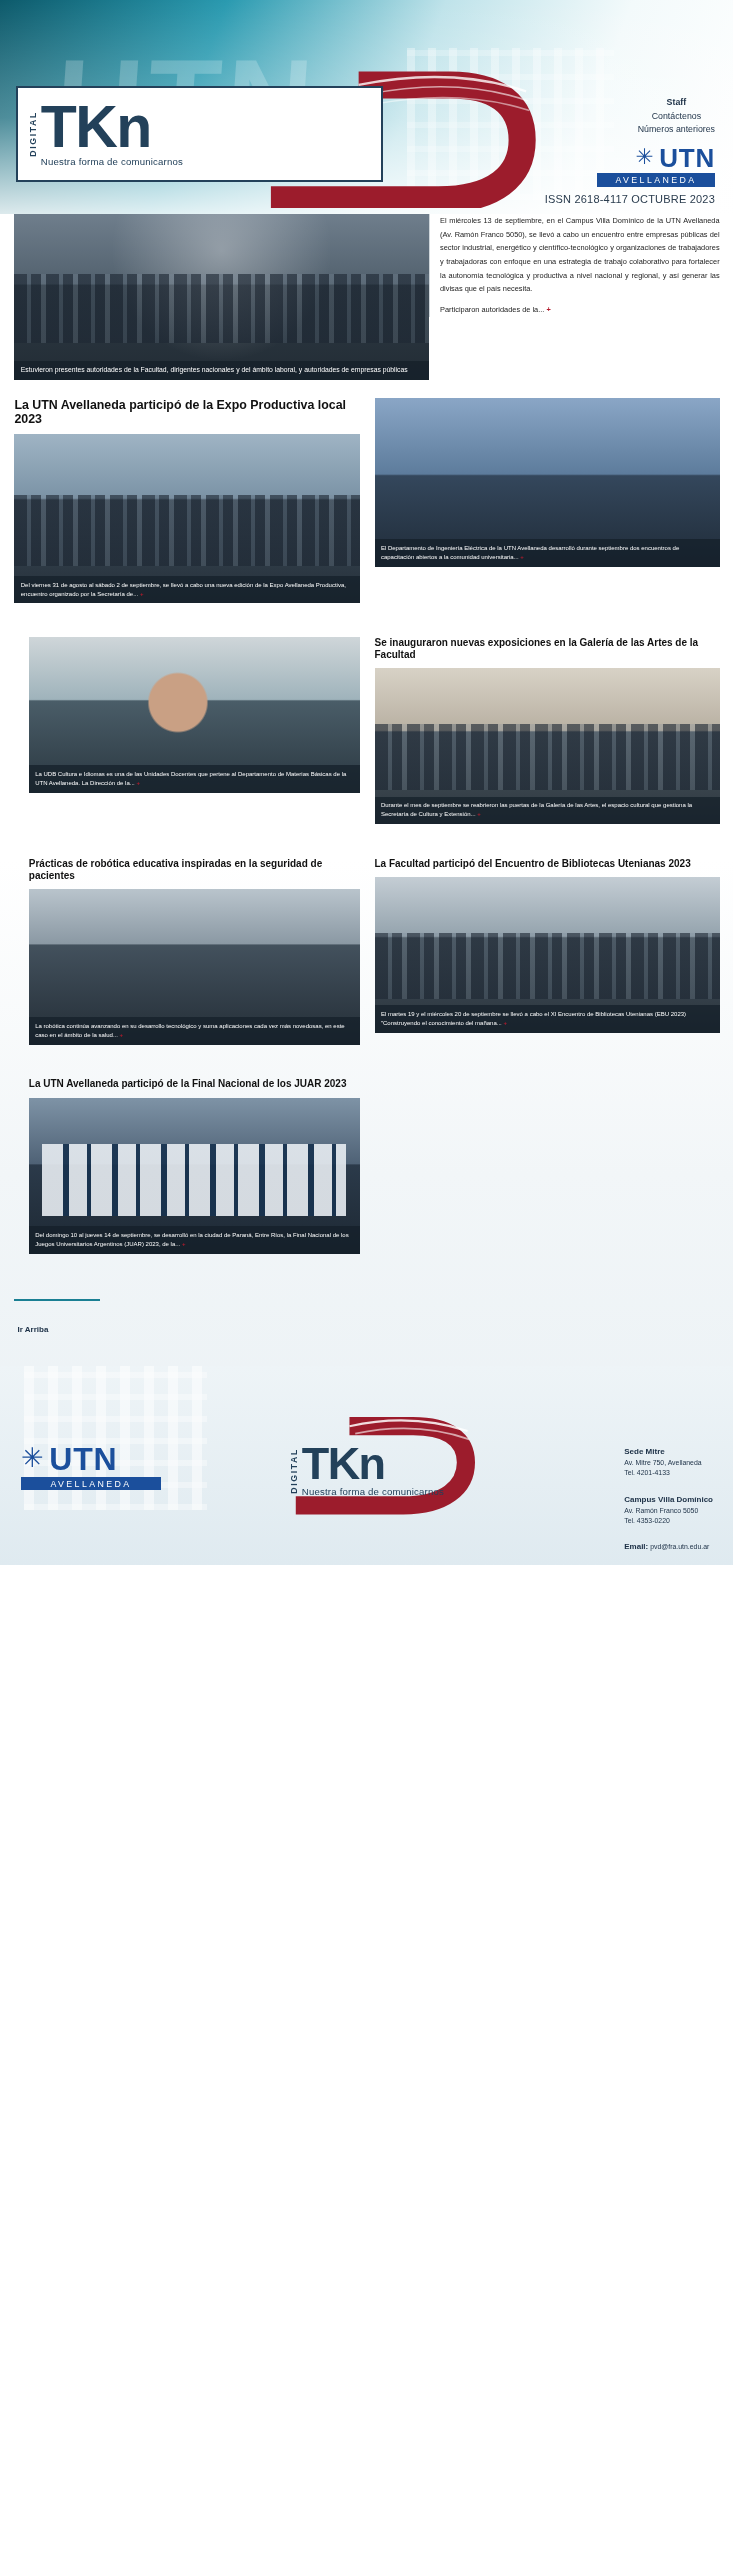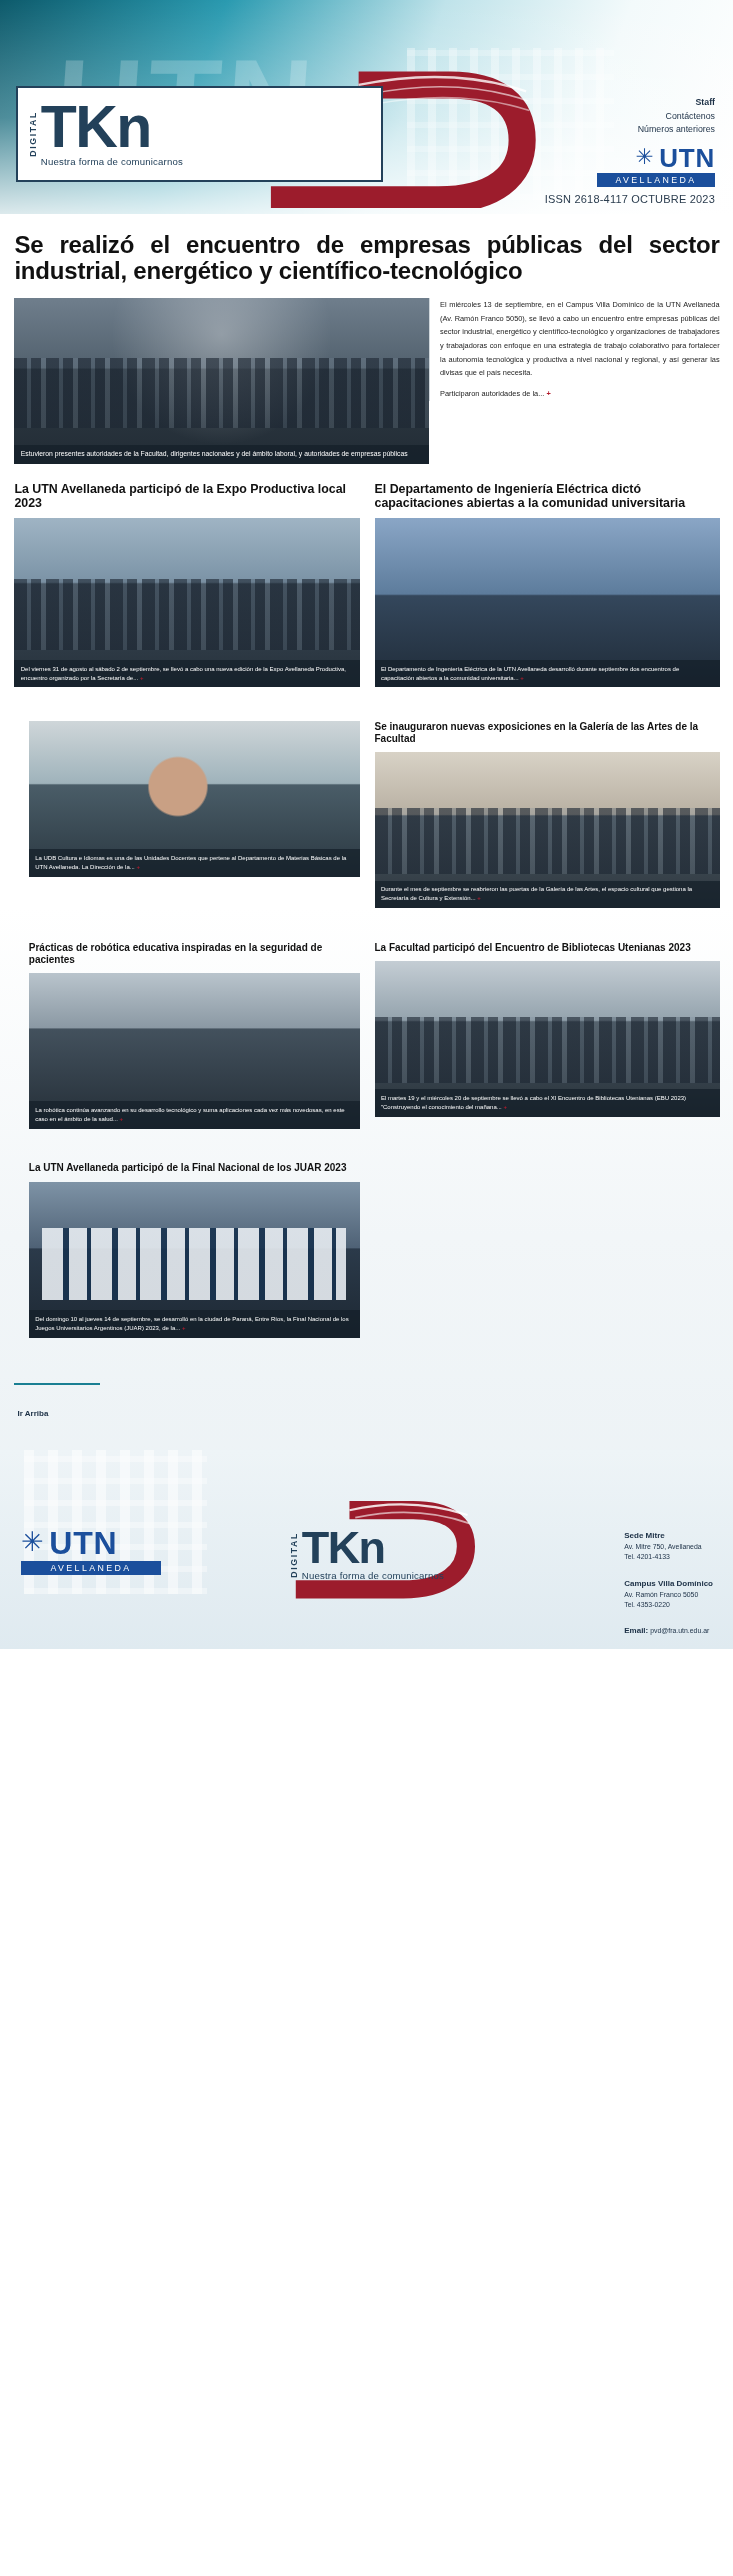--- a/index.html
+++ b/index.html
@@ -87,21 +87,21 @@
   }
   .header-links {
     position: absolute;
     right: 19px; top: 96px;
     text-align: right;
     z-index: 5;
     font-size: 8.8px;
     color: #1b2f45;
     line-height: 1.55;
   }
-  .header-links div { cursor: pointer; }
+  .header-links div { cursor: pointer; text-align: center; }
   .header-links div:first-child { font-weight: bold; }
   .utn-logo {
     position: absolute;
     right: 19px; top: 145px;
     z-index: 5;
     display: flex;
     flex-direction: column;
     align-items: flex-end;
   }
   .utn-row { display: flex; align-items: center; gap: 5.6px; }
@@ -333,21 +333,20 @@
         <span class="utn-word">UTN</span>
       </div>
       <div class="utn-bar">AVELLANEDA</div>
     </div>
 
     <div class="issn">ISSN 2618-4117   OCTUBRE  2023</div>
   </div>
 
   <div class="wrap">
 
-    <h1 class="lead-title">Se realizó el encuentro de empresas públicas del sector industrial, energético y científico-tecnológico</h1>
 
     <div class="lead-row">
       <div class="lead-figure">
         <div class="ph meeting"></div>
         <div class="people"></div>
         <div class="caption">Estuvieron presentes autoridades de la Facultad, dirigentes nacionales y del ámbito laboral, y autoridades de empresas públicas</div>
       </div>
       <div class="lead-text">
         <p>El miércoles 13 de septiembre, en el Campus Villa Domínico de la UTN Avellaneda (Av. Ramón Franco 5050), se llevó a cabo un encuentro entre empresas públicas del sector industrial, energético y científico-tecnológico y organizaciones de trabajadores y trabajadoras con enfoque en una estrategia de trabajo colaborativo para fortalecer la autonomía tecnológica y productiva a nivel nacional y regional, y así generar las divisas que el país necesita.</p>
         <p><span>Participaron autoridades de la...</span> <span class="more">+</span></p>
@@ -357,21 +356,20 @@
     <div class="grid2">
       <div class="col block">
         <div class="sec-title">La UTN Avellaneda participó de la Expo Productiva local 2023</div>
         <div class="card" style="height:169px">
           <div class="ph expo"></div>
           <div class="people"></div>
           <div class="caption"><span>Del viernes 31 de agosto al sábado 2 de septiembre, se llevó a cabo una nueva edición de la Expo Avellaneda Productiva, encuentro organizado por la Secretaría de...</span> <span class="more">+</span></div>
         </div>
       </div>
       <div class="col block">
-        <div class="sec-title">El Departamento de Ingeniería Eléctrica dictó capacitaciones abiertas a la comunidad universitaria</div>
         <div class="card" style="height:169px">
           <div class="ph lab"></div>
           <div class="caption"><span>El Departamento de Ingeniería Eléctrica de la UTN Avellaneda desarrolló durante septiembre dos encuentros de capacitación abiertos a la comunidad universitaria...</span> <span class="more">+</span></div>
         </div>
       </div>
     </div>
 
     <div class="grid2">
       <div class="col block pad-l">
         <div class="card" style="height:156px">

